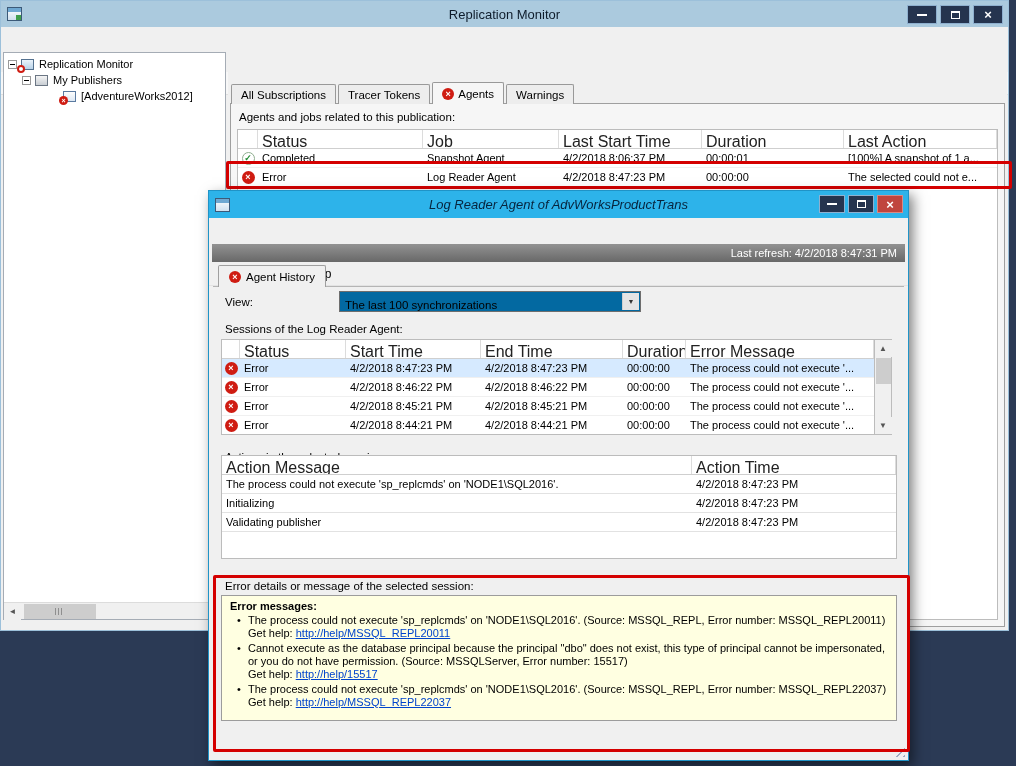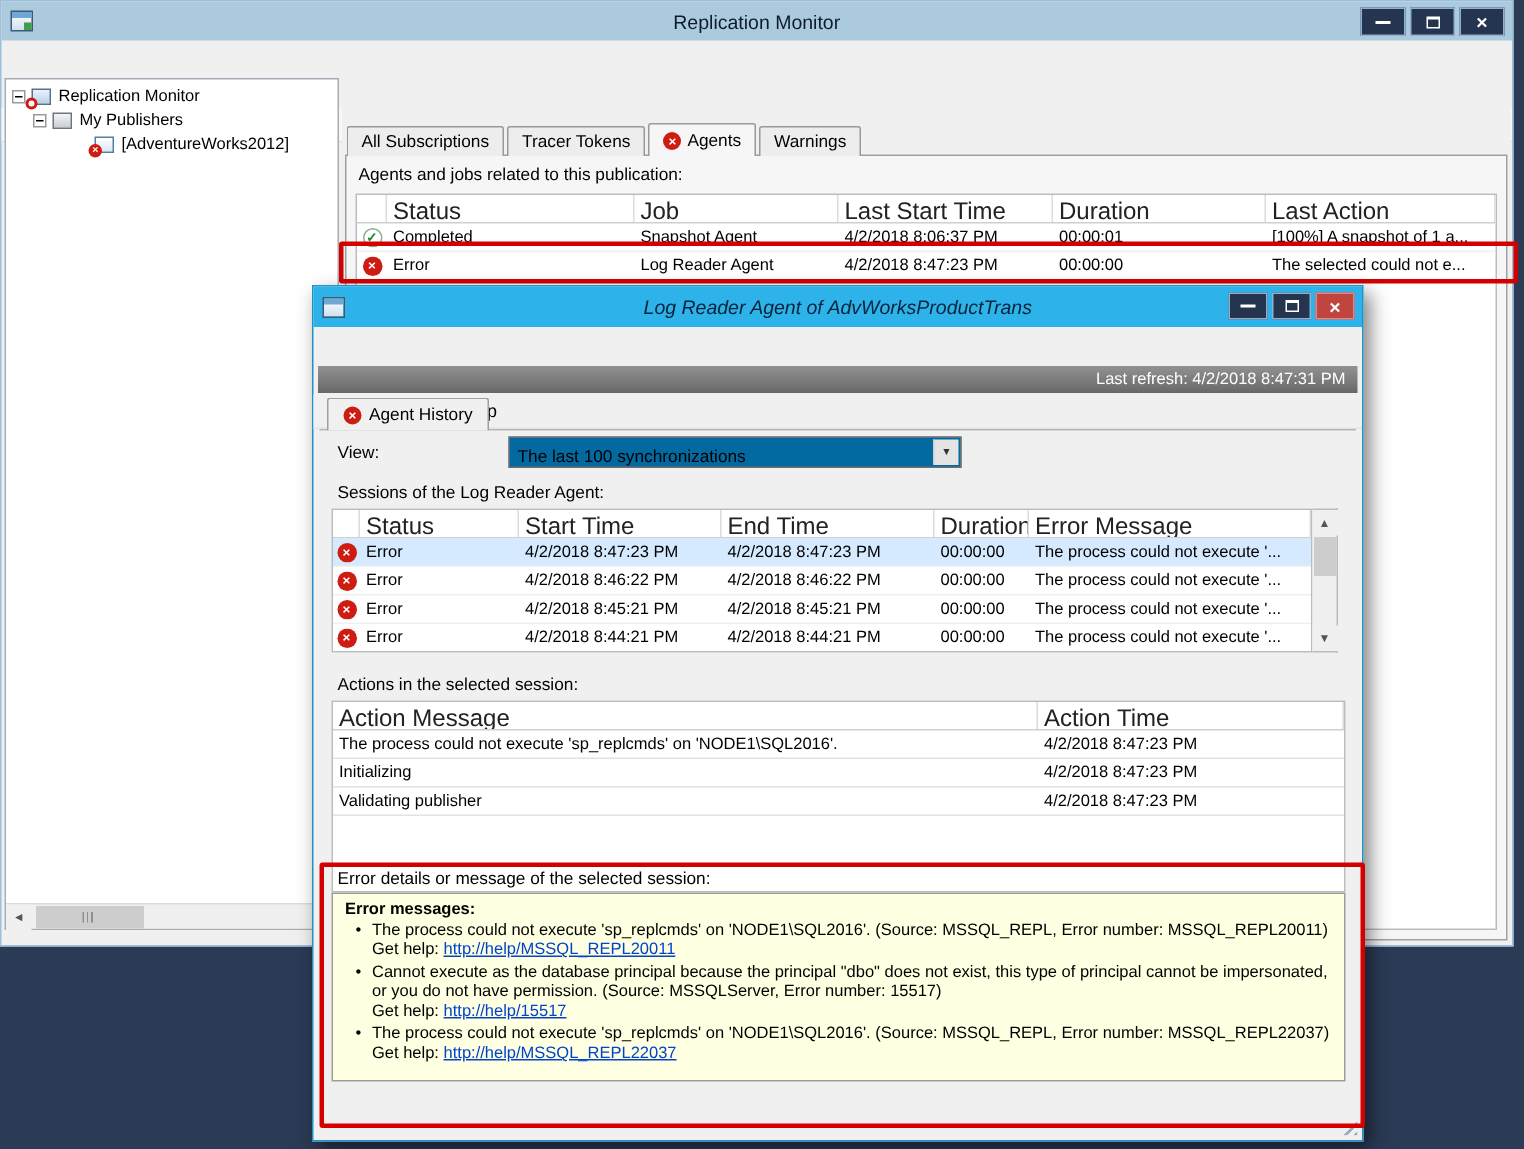--- a/index.html
+++ b/index.html
@@ -321,21 +321,21 @@
   </div>
   <div class="vscroll" style="left:666px;top:148px;height:96px;">
     <span class="sb-btn">▲</span>
     <span class="vthumb"></span>
     <span class="sb-spacer"></span>
     <span class="sb-btn">▼</span>
   </div>
 
   <div class="dlg-label" style="left:16px;top:260px;">Actions in the selected session:</div>
 
-  <div class="lv acts" style="left:12px;top:276px;width:676px;height:128px;">
+  <div class="lv acts" style="left:12px;top:264px;width:676px;height:104px;">
     <div class="lv-head">
       <span class="hcell w-msg">Action Message</span>
       <span class="hcell w-t">Action Time</span>
     </div>
     <div class="lv-row" style="border-bottom:1px solid #e2e2e2;">
       <span class="cell w-msg">The process could not execute 'sp_replcmds' on 'NODE1\SQL2016'.</span>
       <span class="cell w-t">4/2/2018 8:47:23 PM</span>
     </div>
     <div class="lv-row" style="border-bottom:1px solid #e2e2e2;">
       <span class="cell w-msg">Initializing</span>

